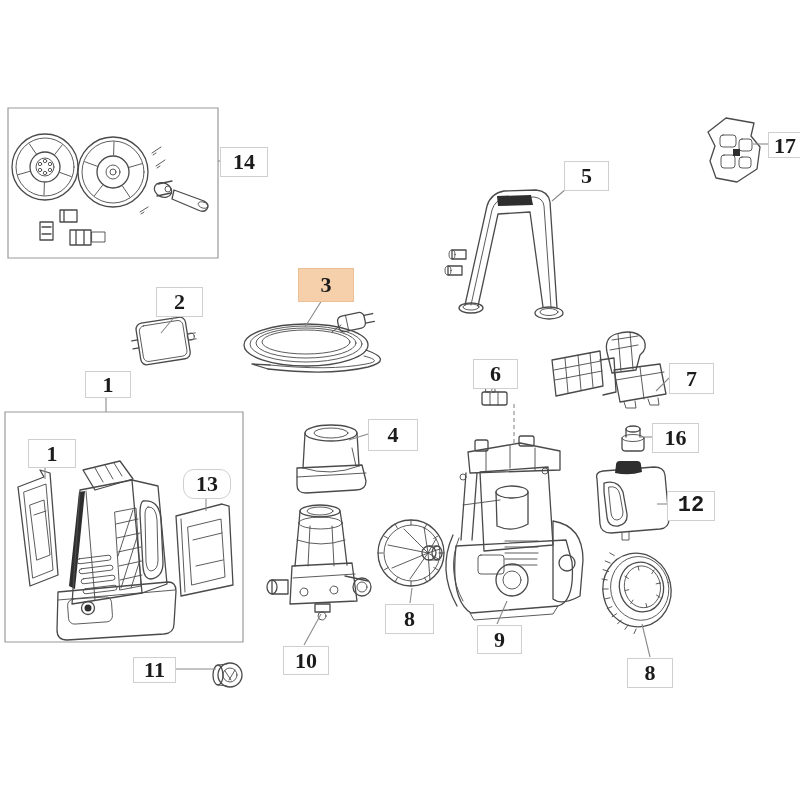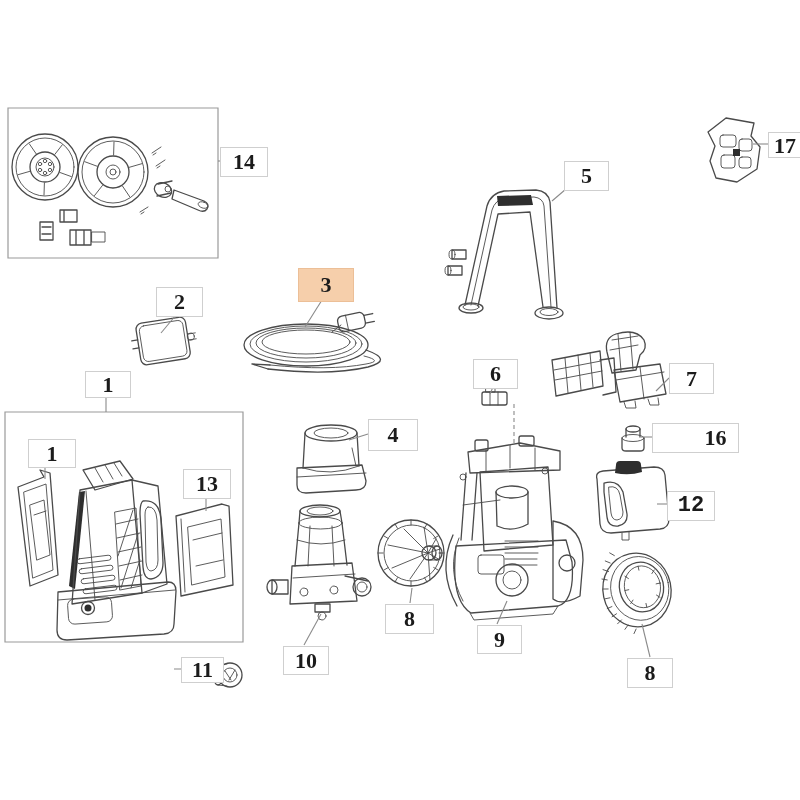--- a/index.html
+++ b/index.html
@@ -324,35 +324,35 @@
     </div>
   <div class="part-label" style="left:627px;top:658px;width:44px;height:28px;">
       <span>8</span>
     </div>
   <div class="part-label" style="left:477px;top:625px;width:43px;height:27px;">
       <span>9</span>
     </div>
   <div class="part-label" style="left:283px;top:646px;width:44px;height:27px;">
       <span>10</span>
     </div>
-  <div class="part-label" style="left:133px;top:657px;width:41px;height:24px;margin-left:48px;">
+  <div class="part-label" style="left:133px;top:657px;width:41px;height:24px;">
       <span>11</span>
     </div>
   <div class="part-label" style="left:667px;top:491px;width:46px;height:28px;font-family:Liberation Mono, monospace;">
       <span>12</span>
     </div>
-  <div class="part-label" style="left:183px;top:469px;width:46px;height:28px;">
+  <div class="part-label" style="left:183px;top:469px;width:46px;height:28px;border-radius:11px;">
       <span>13</span>
     </div>
   <div class="part-label" style="left:220px;top:147px;width:46px;height:28px;">
       <span>14</span>
     </div>
   <div class="part-label" style="left:28px;top:439px;width:46px;height:27px;">
       <span>1</span>
     </div>
-  <div class="part-label" style="left:652px;top:423px;width:45px;height:28px;padding-left:40px;">
+  <div class="part-label" style="left:652px;top:423px;width:45px;height:28px;">
       <span>16</span>
     </div>
   <div class="part-label" style="left:768px;top:132px;width:32px;height:24px;border-right:none;align-items:flex-end;">
       <span>17</span>
     </div>
 
 </div>
 
 </body></html>

